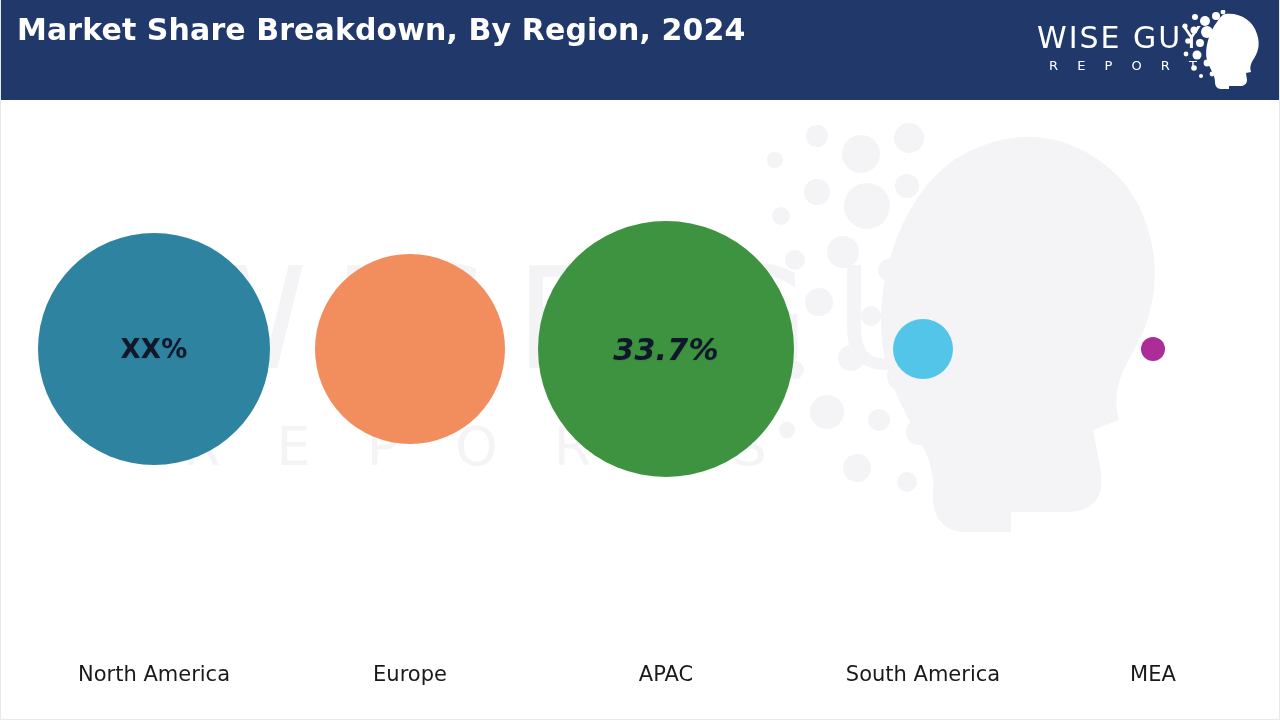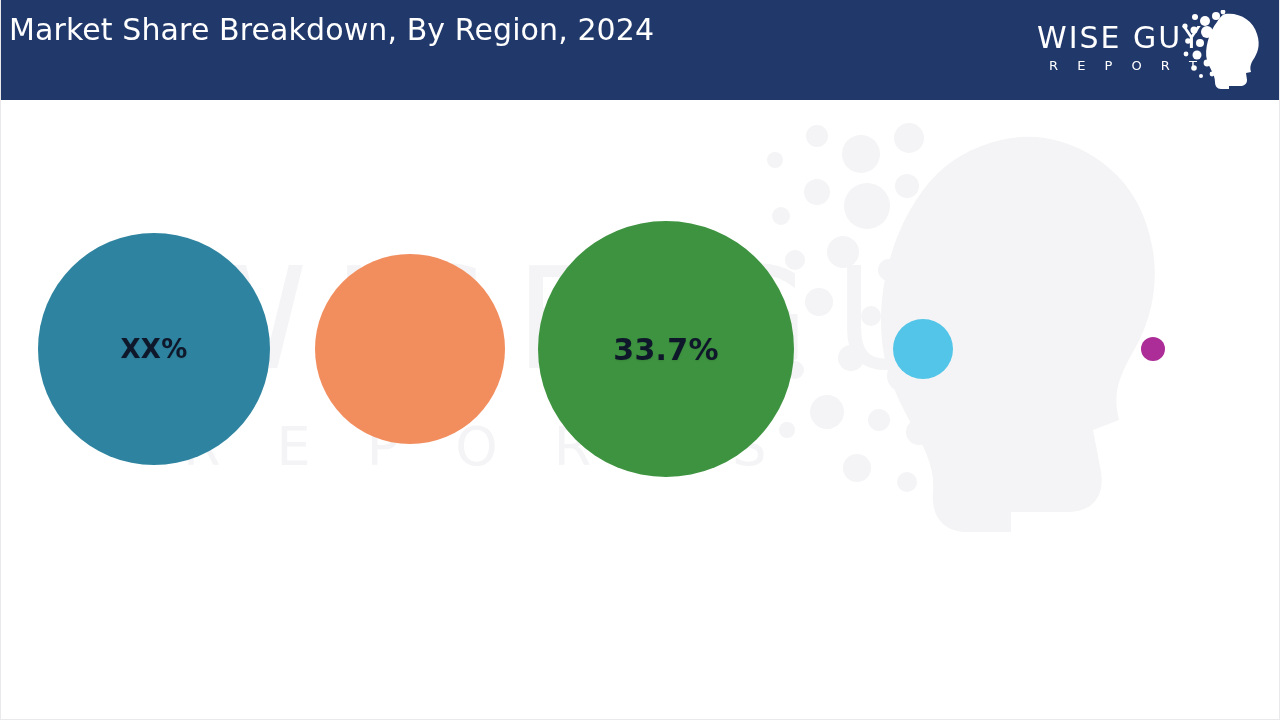--- a/index.html
+++ b/index.html
@@ -21,22 +21,22 @@
 
   
   .header {
     position: absolute; left: 0; top: 0;
     width: 1280px; height: 100px;
     background: #21386b;
     display: flex; align-items: center;
     z-index: 30;
   }
   .header-title {
-    position: absolute; left: 8px; top: 12px;
-    font-size: 30px; font-weight: normal;
+    position: absolute; left: 16px; top: 12px;
+    font-size: 30px; font-weight: bold;
     color: #ffffff;
     letter-spacing: 0.1px;
     white-space: nowrap;
   }
 
   
   .logo {
     position: absolute; right: 18px; top: 8px;
     width: 240px; height: 84px;
   }
@@ -87,21 +87,21 @@
     position: absolute;
     border-radius: 50%;
     display: flex; align-items: center; justify-content: center;
   }
   .bubble-value {
     color: #0f172a; font-weight: bold;
     font-size: 26px; letter-spacing: 0.3px;
     white-space: nowrap;
     text-shadow: 0 1px 2px rgba(0,0,0,0.08);
   }
-  .bubble-value.big { font-size: 30px; }
+  .bubble-value.big { font-size: 30px; font-style: italic; }
 
   
   .axis {
     position: absolute; left: 0; top: 640px;
     width: 1280px; height: 79px;
     z-index: 20;
   }
   .axis-label {
     position: absolute; top: 22px;
     font-size: 21px; color: #1a1a1a;
@@ -187,14 +187,21 @@
         <span class="bubble-value">XX%</span>
       </div>
       <div class="bubble" style="left: 314px; top: 154px; width: 190px; height: 190px; background: rgb(242, 141, 94);"></div>
       <div class="bubble" style="left: 537px; top: 121px; width: 256px; height: 256px; background: rgb(61, 147, 63);">
         <span class="bubble-value big">33.7%</span>
       </div>
       <div class="bubble" style="left: 892px; top: 219px; width: 60px; height: 60px; background: rgb(82, 197, 232);"></div>
       <div class="bubble" style="left: 1140px; top: 237px; width: 24px; height: 24px; background: rgb(172, 45, 151);"></div>
     </div>
 
+  <div class="axis">
+      <div class="axis-label" style="left: 153px;">North America</div>
+      <div class="axis-label" style="left: 409px;">Europe</div>
+      <div class="axis-label" style="left: 665px;">APAC</div>
+      <div class="axis-label" style="left: 922px;">South America</div>
+      <div class="axis-label" style="left: 1152px;">MEA</div>
+    </div>
 
 </div>
 
 </body></html>

